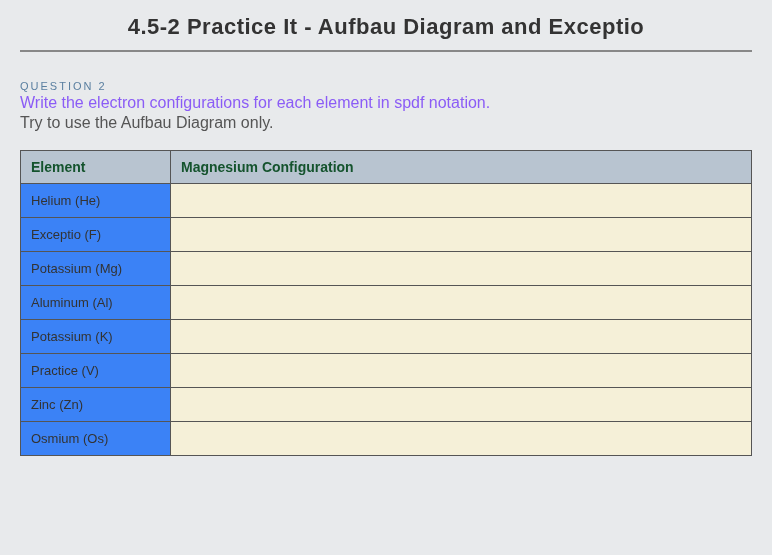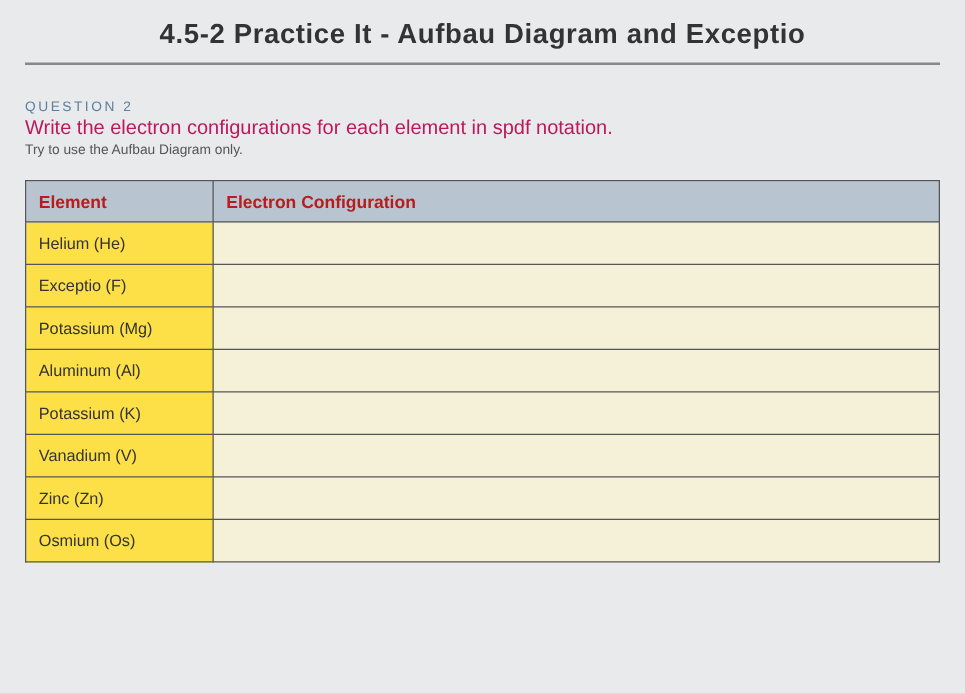--- a/index.html
+++ b/index.html
@@ -35,55 +35,55 @@
     .question-label {
       font-size: 11px;
       color: #5a7fa0;
       letter-spacing: 2px;
       text-transform: uppercase;
       margin-bottom: 2px;
       margin-top: 28px;
     }
     .instruction-line1 {
       font-size: 16px;
-      color: #be185d;
+      color: #8b5cf6;
       margin-bottom: 2px;
     }
     .instruction-line2 {
-      font-size: 11px;
+      font-size: 16px;
       color: #555;
       margin-bottom: 18px;
     }
     .config-table {
       border-collapse: collapse;
       width: 100%;
       max-width: 750px;
       border: 1px solid #555;
     }
     .config-table th {
       background: #b8c4d0;
-      color: #b91c1c;
+      color: #14532d;
       font-weight: bold;
       font-size: 14px;
       text-align: left;
       padding: 8px 10px;
       border: 1px solid #555;
     }
     .config-table th.col-element {
       width: 150px;
     }
     .config-table td {
       border: 1px solid #555;
       padding: 8px 10px;
       font-size: 13px;
       color: #333;
       height: 34px;
     }
     .config-table td.element-cell {
-      background: #fde047;
+      background: #3b82f6;
     }
     .config-table td.config-cell {
       background: #f5f0d8;
     }
   </style>
 </head>
 <body>
 
 <div class="content-area">
 
@@ -91,21 +91,21 @@
   <div class="divider"></div>
 
   <div class="question-label">QUESTION 2</div>
   <div class="instruction-line1">Write the electron configurations for each element in spdf notation.</div>
   <div class="instruction-line2">Try to use the Aufbau Diagram only.</div>
 
   <table class="config-table">
     <thead>
       <tr>
         <th class="col-element">Element</th>
-        <th>Electron Configuration</th>
+        <th>Magnesium Configuration</th>
       </tr>
     </thead>
     <tbody>
       <tr>
         <td class="element-cell">Helium (He)</td>
         <td class="config-cell"></td>
       </tr>
       <tr>
         <td class="element-cell">Exceptio (F)</td>
         <td class="config-cell"></td>
@@ -116,21 +116,21 @@
       </tr>
       <tr>
         <td class="element-cell">Aluminum (Al)</td>
         <td class="config-cell"></td>
       </tr>
       <tr>
         <td class="element-cell">Potassium (K)</td>
         <td class="config-cell"></td>
       </tr>
       <tr>
-        <td class="element-cell">Vanadium (V)</td>
+        <td class="element-cell">Practice (V)</td>
         <td class="config-cell"></td>
       </tr>
       <tr>
         <td class="element-cell">Zinc (Zn)</td>
         <td class="config-cell"></td>
       </tr>
       <tr>
         <td class="element-cell">Osmium (Os)</td>
         <td class="config-cell"></td>
       </tr>

